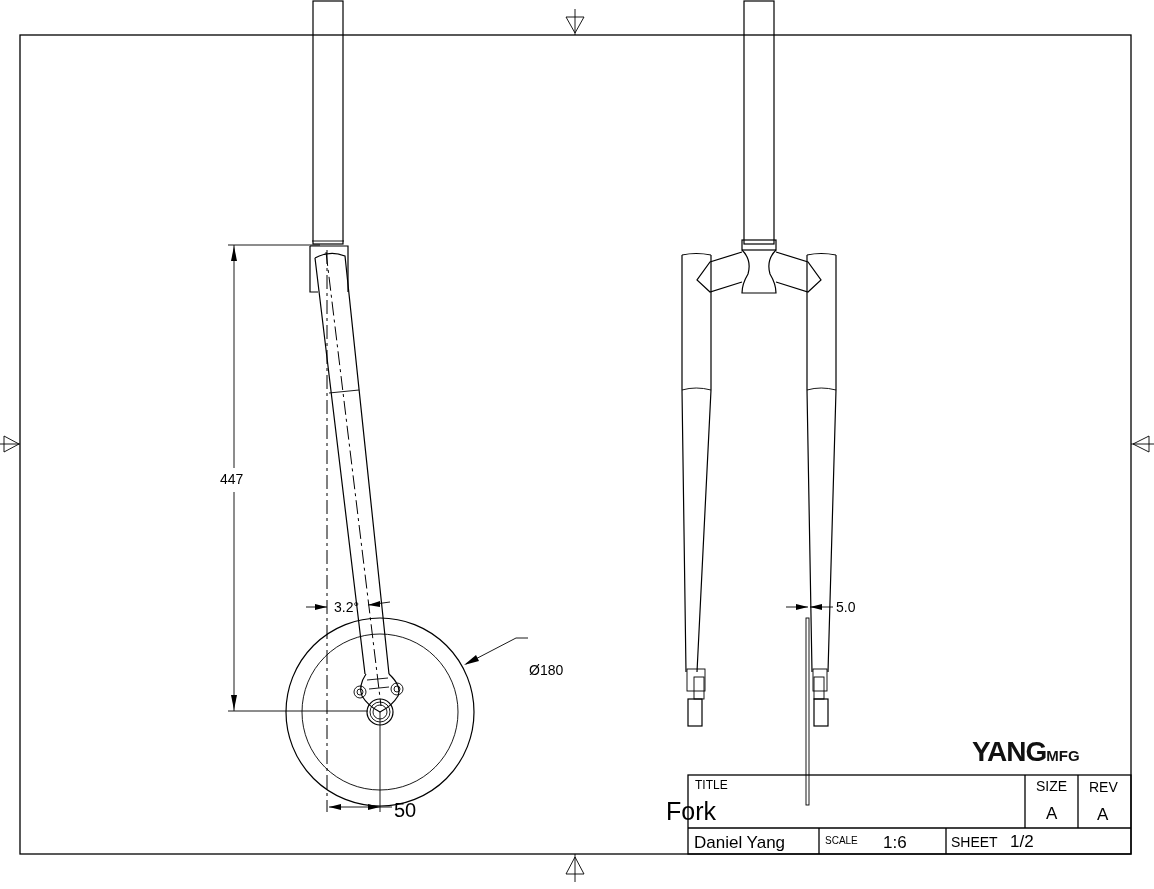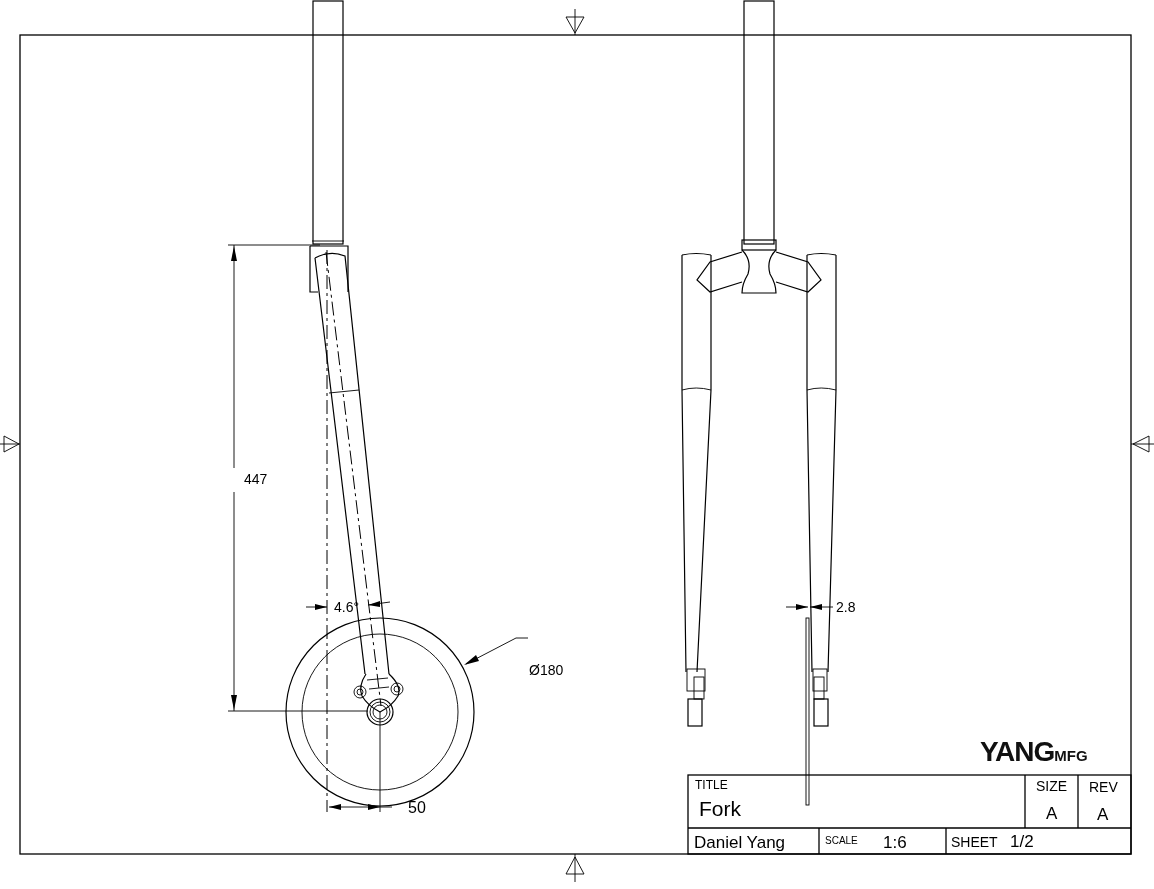--- a/index.html
+++ b/index.html
@@ -140,32 +140,32 @@
   <g>
     <rect x="688" y="775" width="443" height="79" class="box"></rect>
     <line x1="688" y1="828" x2="1131" y2="828" class="box"></line>
     <line x1="1025" y1="775" x2="1025" y2="828" class="box"></line>
     <line x1="1078" y1="775" x2="1078" y2="828" class="box"></line>
     <line x1="819" y1="828" x2="819" y2="854" class="box"></line>
     <line x1="946" y1="828" x2="946" y2="854" class="box"></line>
   </g>
 </svg>
 
-<div class="tb-label" style="left:220px; top:471px; font-size:14px;margin-left:24px;">447</div>
-<div class="tb-label" style="left:334px; top:599px; font-size:14px;">4.6°</div>
+<div class="tb-label" style="left:220px; top:471px; font-size:14px;">447</div>
+<div class="tb-label" style="left:334px; top:599px; font-size:14px;">3.2°</div>
 <div class="tb-label" style="left:529px; top:662px; font-size:14px;">Ø180</div>
-<div class="tb-label" style="left:408px; top:799px; font-size:16px;">50</div>
-<div class="tb-label" style="left:836px; top:599px; font-size:14px;">2.8</div>
+<div class="tb-label" style="left:394px; top:799px; font-size:20px;">50</div>
+<div class="tb-label" style="left:836px; top:599px; font-size:14px;">5.0</div>
 
 <div class="logo" style="left:972px; top:736px; height:30px;">
-  <span style="font-size:28px; letter-spacing:-1px;margin-left:8px;">YANG</span><span style="font-size:15px;">MFG</span>
+  <span style="font-size:28px; letter-spacing:-1px;">YANG</span><span style="font-size:15px;">MFG</span>
 </div>
 
 <div class="tb-label" style="left:695px; top:778px; font-size:12px;">TITLE</div>
-<div class="tb-label" style="left:699px; top:797px; font-size:21px;">Fork</div>
+<div class="tb-label" style="left:666px; top:797px; font-size:25px;">Fork</div>
 <div class="tb-label" style="left:1036px; top:778px; font-size:14px;">SIZE</div>
 <div class="tb-label" style="left:1046px; top:804px; font-size:17px;">A</div>
 <div class="tb-label" style="left:1089px; top:779px; font-size:14px;">REV</div>
 <div class="tb-label" style="left:1097px; top:805px; font-size:17px;">A</div>
 <div class="tb-label" style="left:694px; top:833px; font-size:17px;text-align:right;">Daniel Yang</div>
 <div class="tb-label" style="left:825px; top:835px; font-size:10px;">SCALE</div>
 <div class="tb-label" style="left:883px; top:833px; font-size:17px;">1:6</div>
 <div class="tb-label" style="left:951px; top:834px; font-size:14px;">SHEET</div>
 <div class="tb-label" style="left:1010px; top:832px; font-size:17px;">1/2</div>
 

